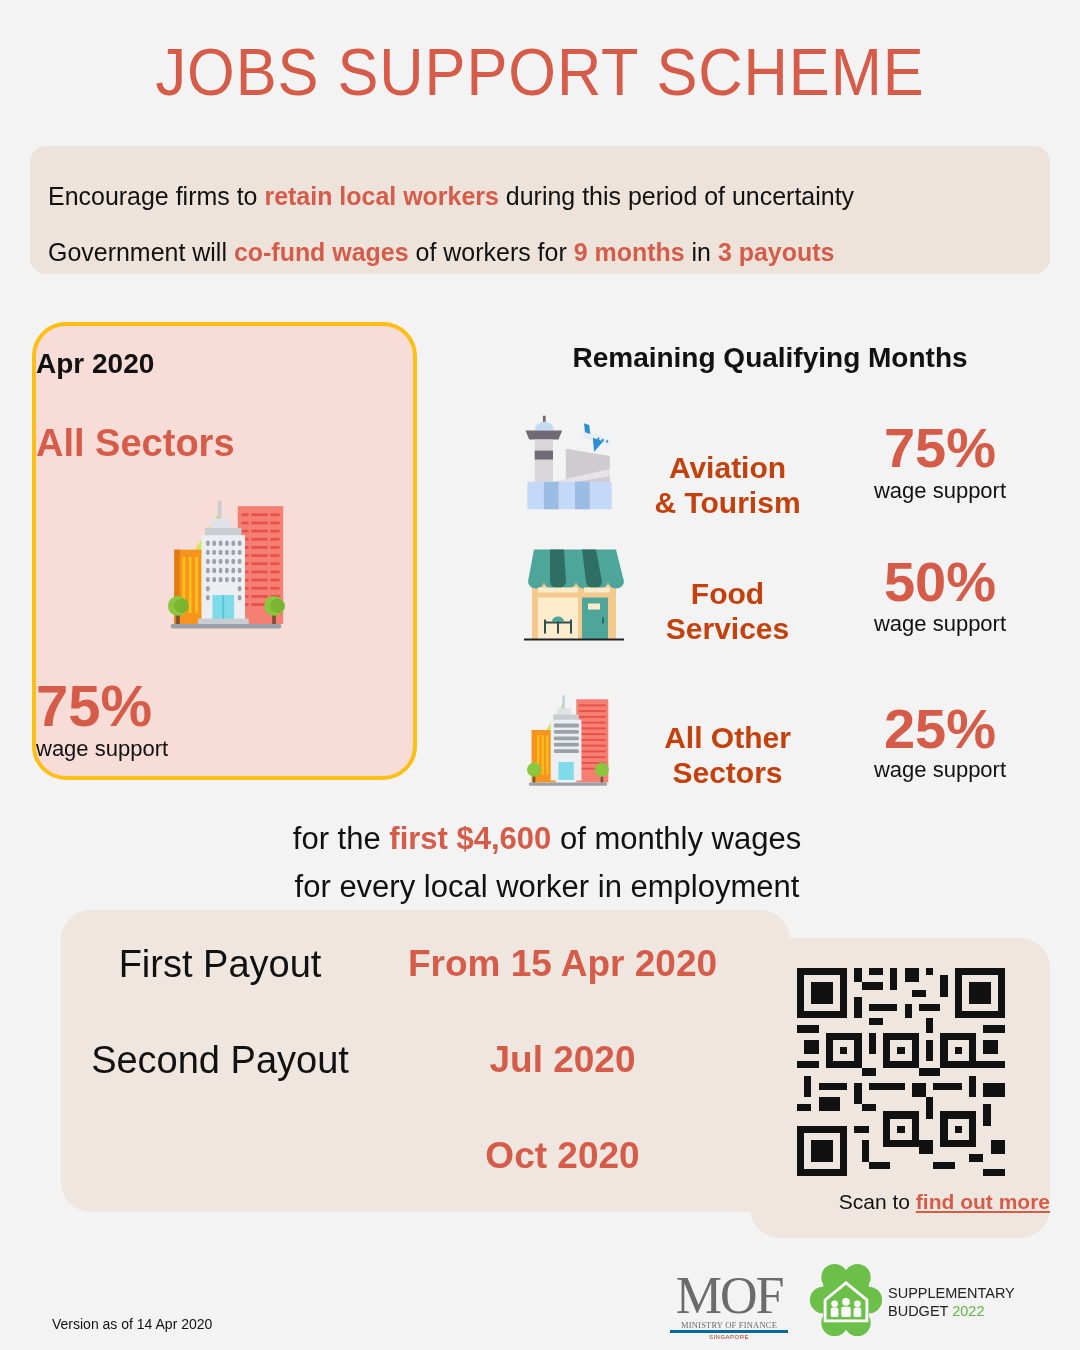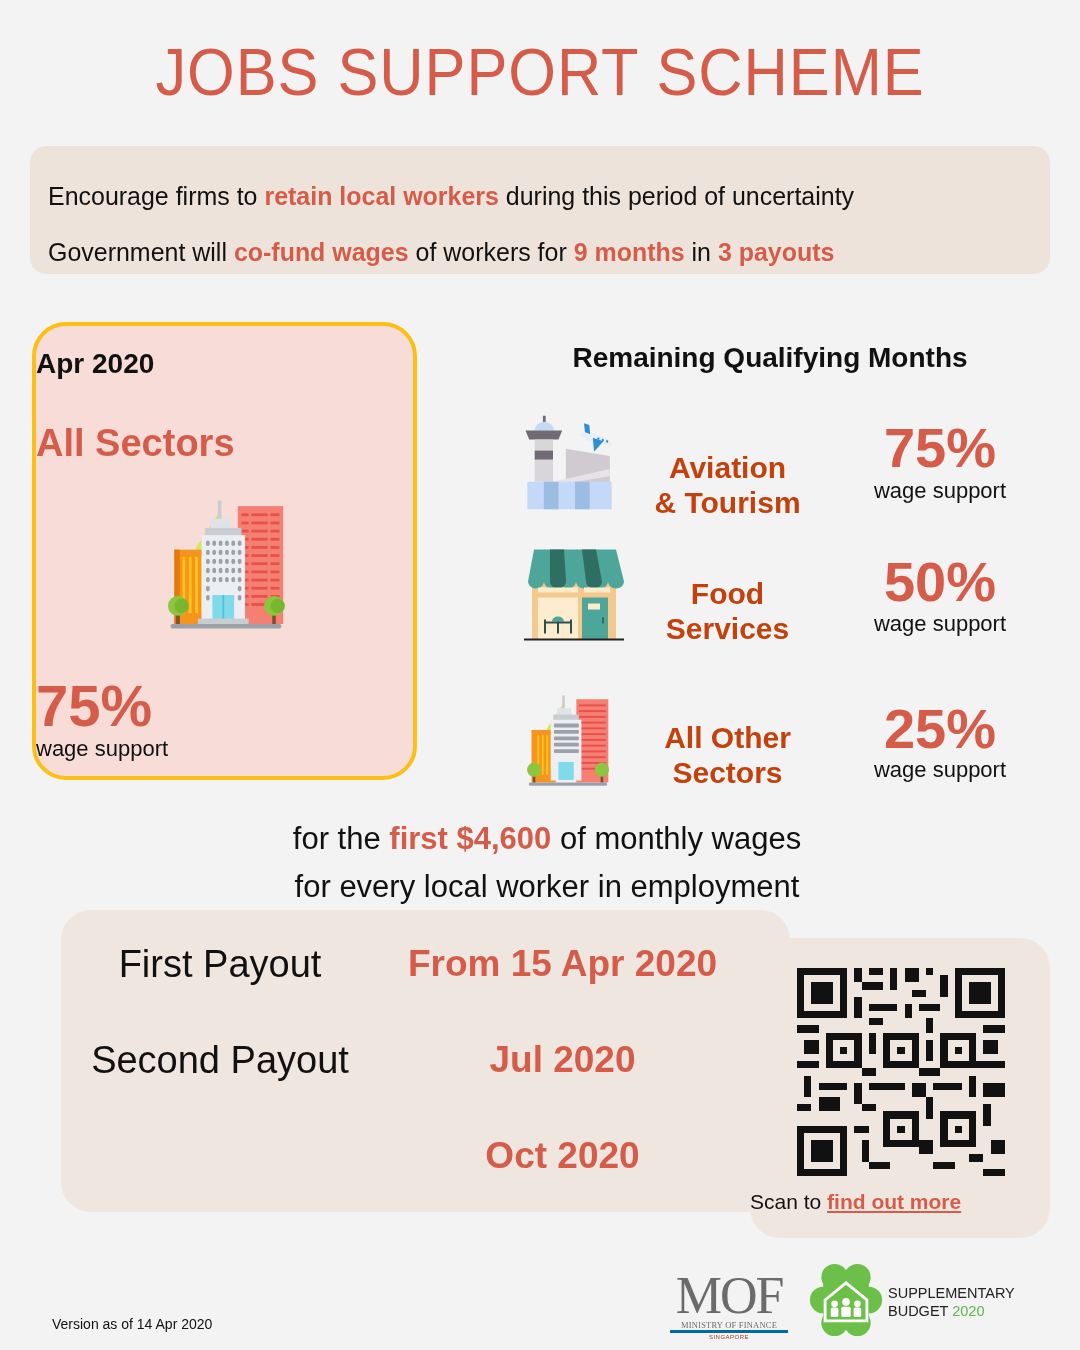--- a/index.html
+++ b/index.html
@@ -70,21 +70,21 @@
     position: absolute; left: 318px; width: 367px; text-align: center;
     font-size: 37px; font-weight: bold; color: #d65c4a; line-height: 60px;
   }
 
   .qr-card {
     position: absolute; left: 750px; top: 938px; width: 300px; height: 300px;
     background: #efe6e0; border-radius: 30px;
   }
   .qr-card .qr { position: absolute; left: 47px; top: 30px; width: 208px; height: 208px; }
   .qr-card .scan {
-    position: absolute; left: 0; top: 252px; width: 100%; text-align: left;
+    position: absolute; left: 0; top: 252px; width: 100%; text-align: right;
     font-size: 21px; color: #111;
   }
   .qr-card .scan a { color: #d65c4a; font-weight: bold; text-decoration: underline; }
 
   .version {
     position: absolute; left: 52px; top: 1316px; font-size: 14px; color: #111;
   }
   .mof-logo { position: absolute; left: 670px; top: 1272px; width: 118px; height: 66px; text-align: center; }
   .mof-logo .big {
     font-family: "Liberation Serif", "DejaVu Serif", serif; font-size: 52px; color: #6b6b6b;
@@ -451,14 +451,14 @@
     <circle cx="28" cy="44" r="3.5"></circle>
       <rect x="24" y="48" width="8" height="10" rx="2"></rect>
     <circle cx="40" cy="42" r="4"></circle>
       <rect x="35" y="47" width="10" height="11" rx="2"></rect>
     <circle cx="52" cy="44" r="3.5"></circle>
       <rect x="48" y="48" width="8" height="10" rx="2"></rect>
   </g>
 </svg>
 <div class="budget-text">
   <div>SUPPLEMENTARY</div>
-  <div><span>BUDGET </span><span class="yr">2020</span></div>
+  <div><span>BUDGET </span><span class="yr">2022</span></div>
 </div>
 
 </body></html>

